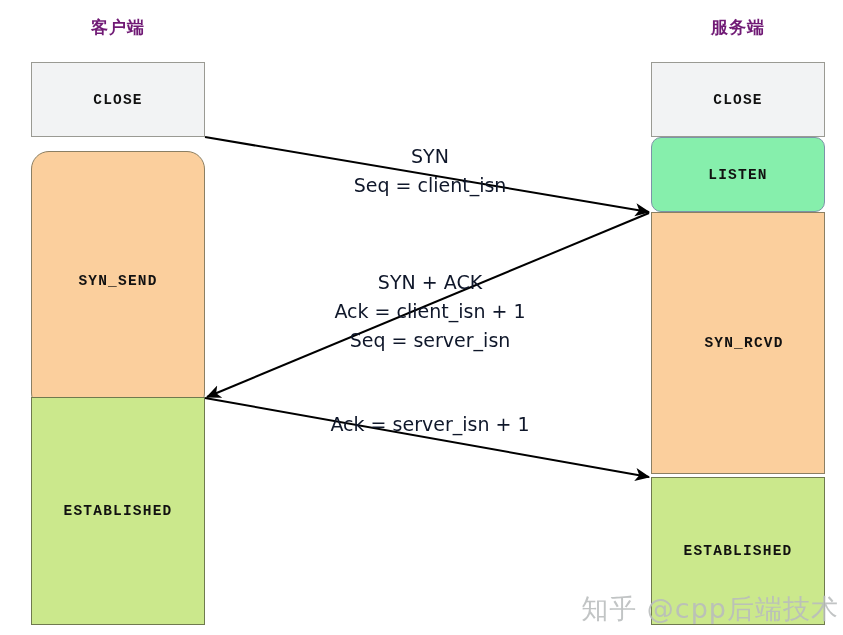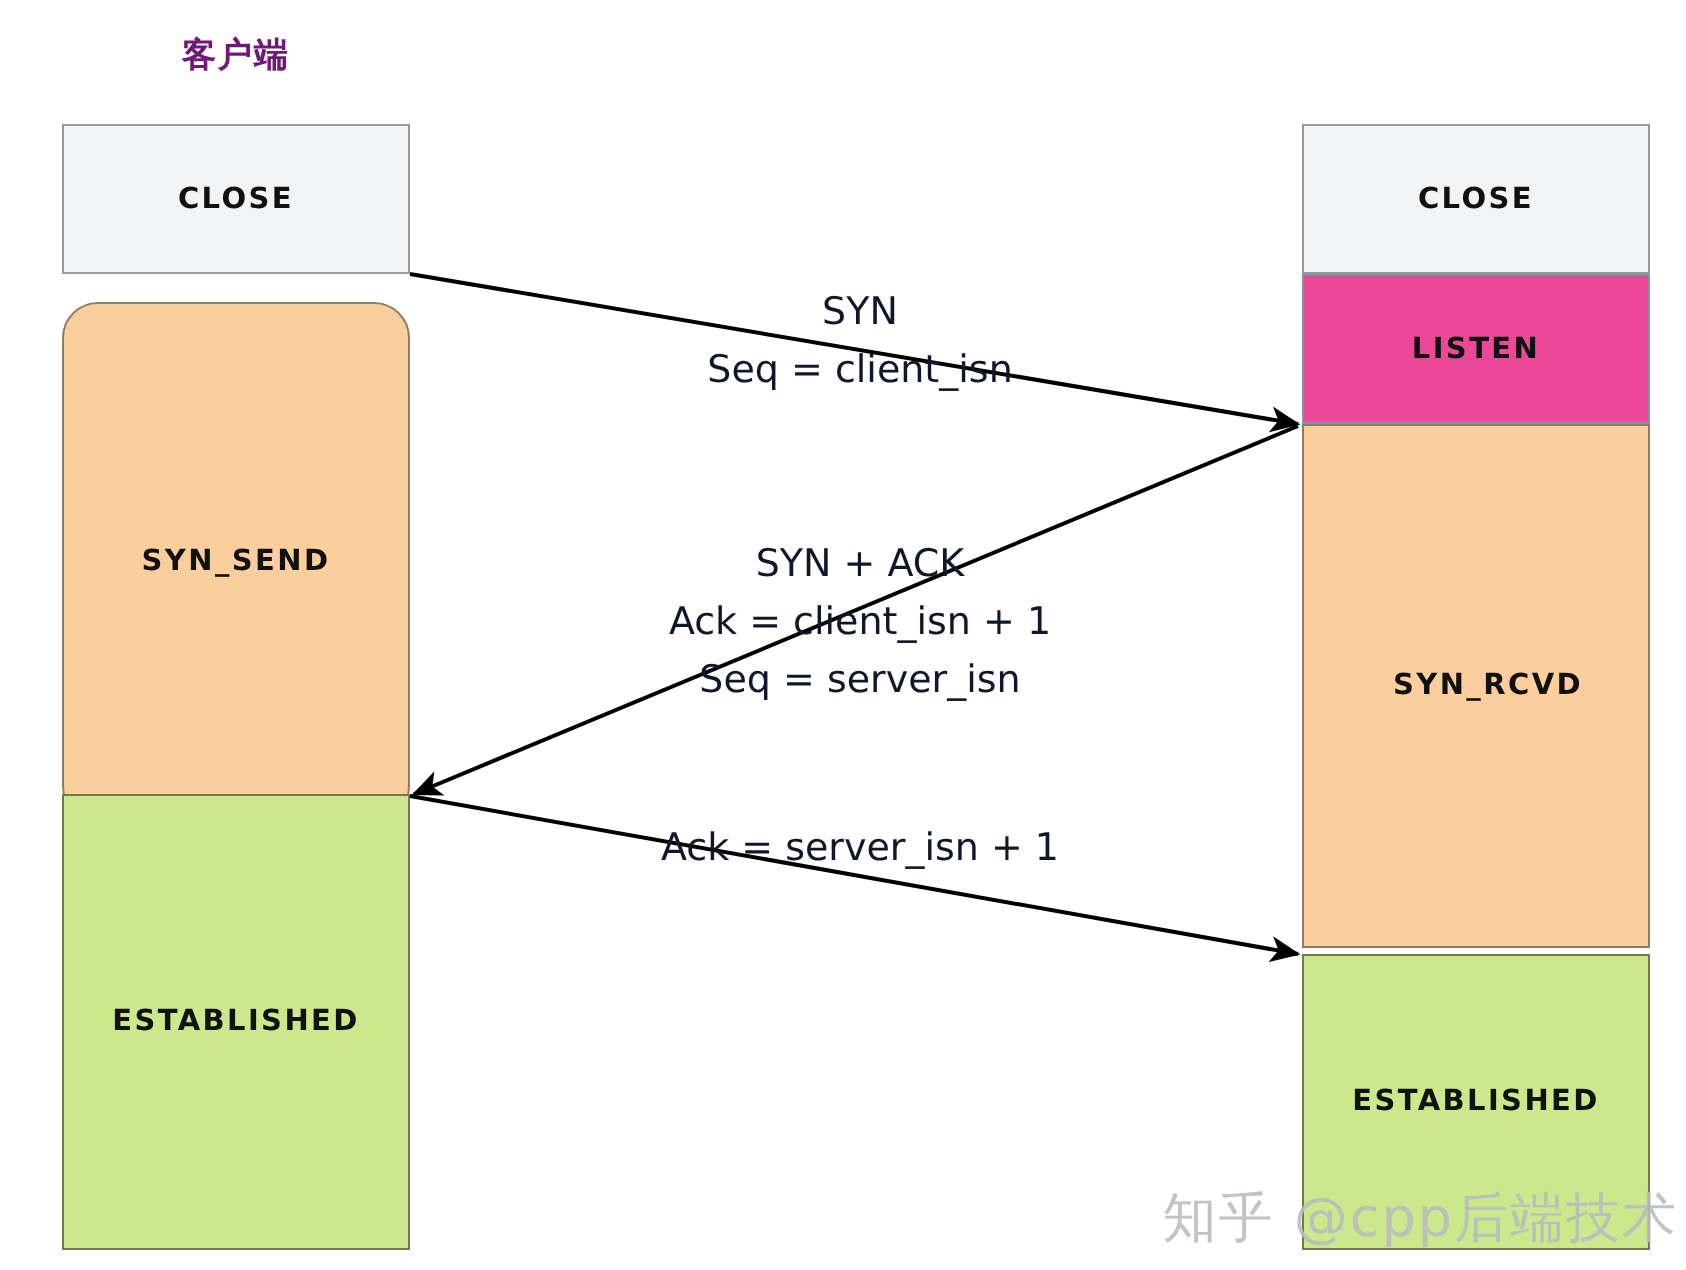--- a/index.html
+++ b/index.html
@@ -41,31 +41,32 @@
 
   .state-box {
     position: absolute;
     left: 0;
     width: 174px;
     box-sizing: border-box;
     border: 1.3px solid #7a7a6e;
     display: flex;
     align-items: center;
     justify-content: center;
+    font-family: Liberation Mono, monospace;
   }
   .state-label {
     font-size: 14.5px;
     font-weight: bold;
     color: #111111;
     letter-spacing: 1.2px;
     white-space: nowrap;
   }
 
   .fill-grey  { background: #f2f3f4; border-color: #9a9a93; }
-  .fill-blue  { background: #ec4899; border-color: #7c93a8; }
+  .fill-blue  { background: #86efac; border-color: #7c93a8; border-radius: 10px; }
   .fill-orange{ background: #fbcf9d; border-color: #8b7f63; }
   .fill-green { background: #cbe88c; border-color: #6f7a4e; justify-content: center; }
 
   
   #client-close       { top: 0px;   height: 75px; }
   #client-synsend     { top: 89px;  height: 260px; border-radius: 18px; }
   #client-established { top: 335px; height: 228px; }
 
   
   #server-close       { top: 0px;   height: 75px; }
@@ -106,20 +107,21 @@
     white-space: nowrap;
     opacity: 0.88;
   }
 </style>
 </head>
 <body>
 
 <div id="canvas">
 
   <div class="col-title" id="client-title">客户端</div>
+  <div class="col-title" id="server-title">服务端</div>
 
   <div class="column" id="client-column">
     <div class="state-box fill-grey" id="client-close">
       <span class="state-label">CLOSE</span>
     </div>
     <div class="state-box fill-orange" id="client-synsend">
       <span class="state-label">SYN_SEND</span>
     </div>
     <div class="state-box fill-green" id="client-established">
       <span class="state-label">ESTABLISHED</span>

